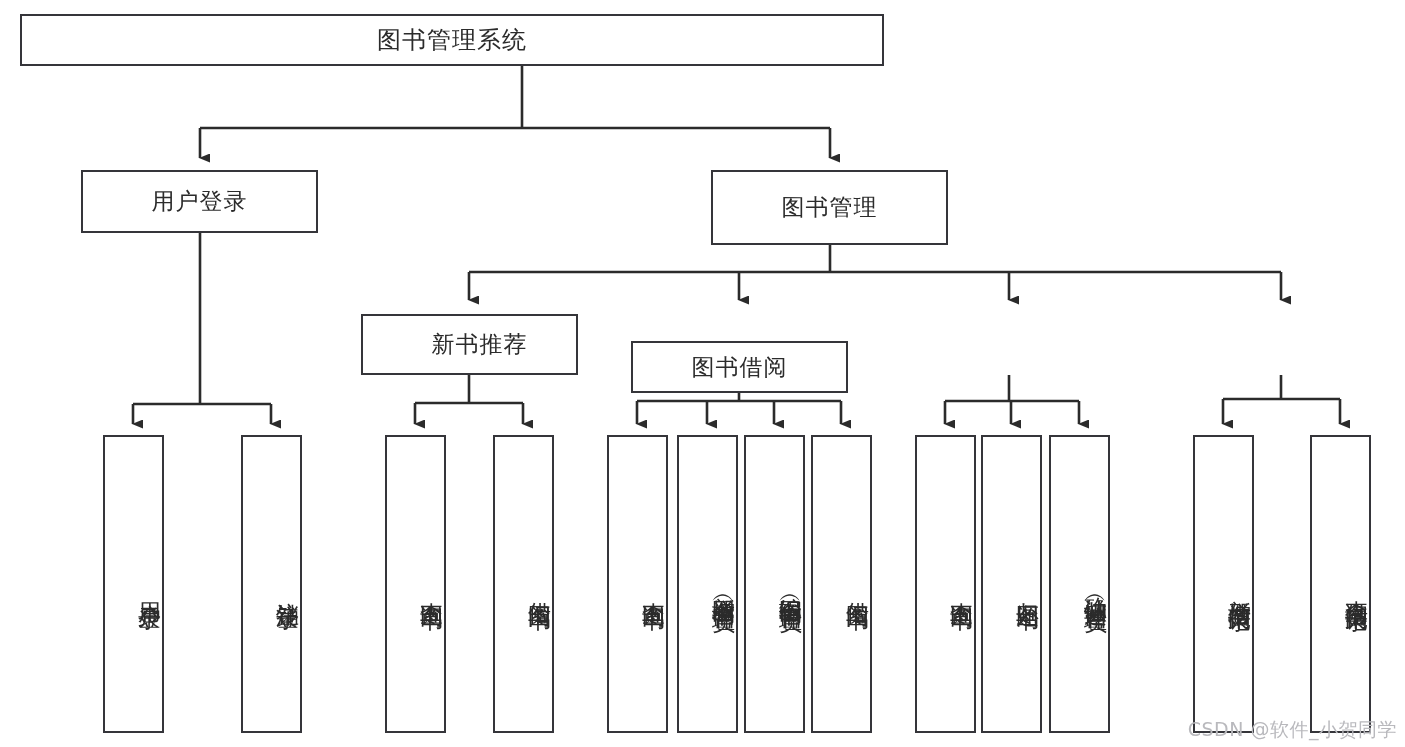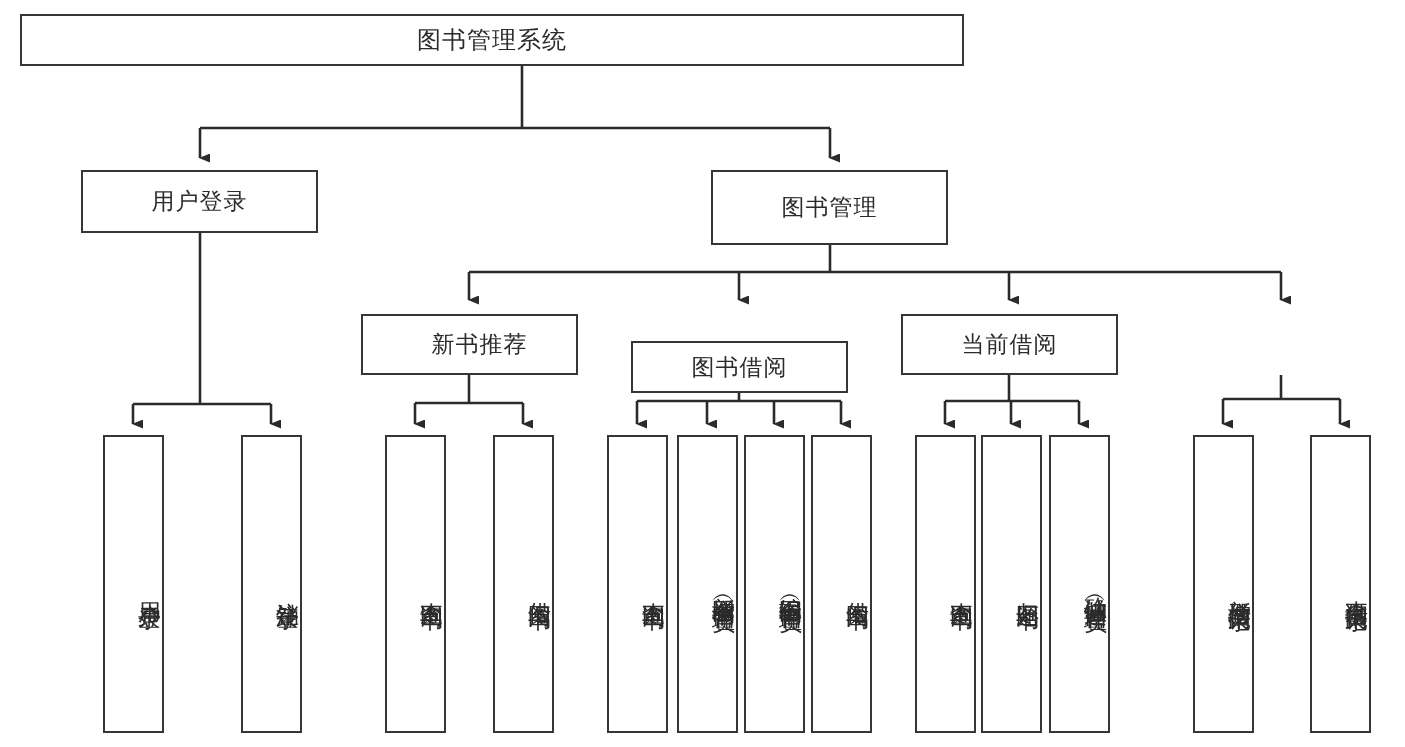--- a/index.html
+++ b/index.html
@@ -117,31 +117,30 @@
       <path d="M1011,401 L1011,424" marker-end="url(#arr)"></path>
       <path d="M1079,401 L1079,424" marker-end="url(#arr)"></path>
 
       <path d="M1281,375 L1281,399"></path>
       <path d="M1223,399 L1340,399"></path>
       <path d="M1223,399 L1223,424" marker-end="url(#arr)"></path>
       <path d="M1340,399 L1340,424" marker-end="url(#arr)"></path>
     </g>
   </svg>
 
-  <div class="node h" id="root-node" style="left:20px; top:14px; width:944px; height:52px;">图书管理系统</div>
+  <div class="node h" id="root-node" style="left:20px; top:14px; width:864px; height:52px;">图书管理系统</div>
 
   <div class="node h" style="left:81px; top:170px; width:237px; height:63px;">用户登录</div>
 
   <div class="node h" style="left:711px; top:170px; width:237px; height:75px;">图书管理</div>
 
   <div class="node h" style="left:361px; top:314px; width:217px; height:61px;padding-left:20px;">新书推荐</div>
 
   <div class="node h" style="left:631px; top:314px; width:217px; height:52px;margin-top:27px;">图书借阅</div>
 
-  <div class="node h" style="left:901px; top:314px; width:217px; height:61px;">当前借阅</div>
 
 
   <div class="node v" style="left:103px; top:435px; width:61px; height:298px;">
     <span class="vtext">用户登录</span>
   </div>
 
   <div class="node v" style="left:241px; top:435px; width:61px; height:298px;">
     <span class="vtext">注销登录</span>
   </div>
 
@@ -182,14 +181,15 @@
   </div>
 
   <div class="node v" style="left:1193px; top:435px; width:61px; height:298px;">
     <span class="vtext">新增借阅记录</span>
   </div>
 
   <div class="node v" style="left:1310px; top:435px; width:61px; height:298px;">
     <span class="vtext">查询借阅记录</span>
   </div>
 
+  <div id="watermark">CSDN @软件_小贺同学</div>
 
 </div>
 
 </body></html>

